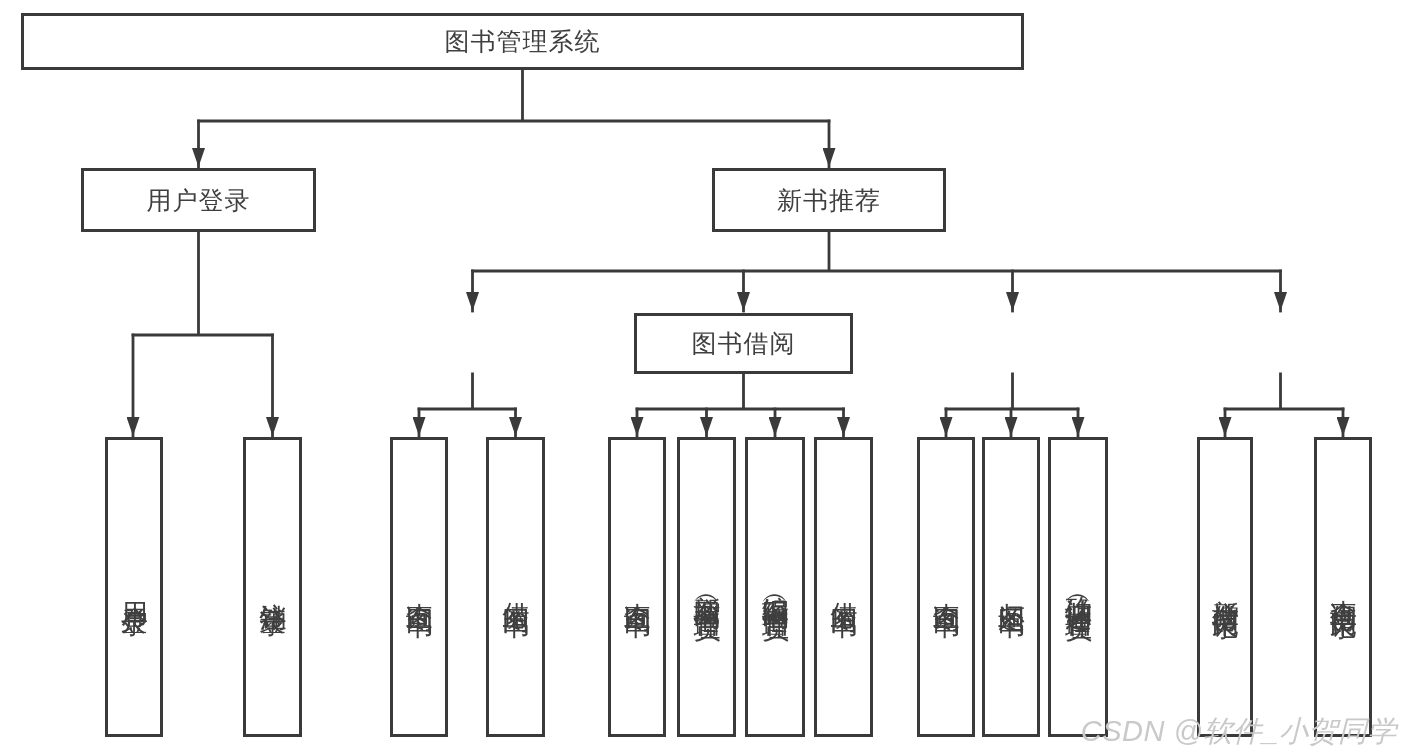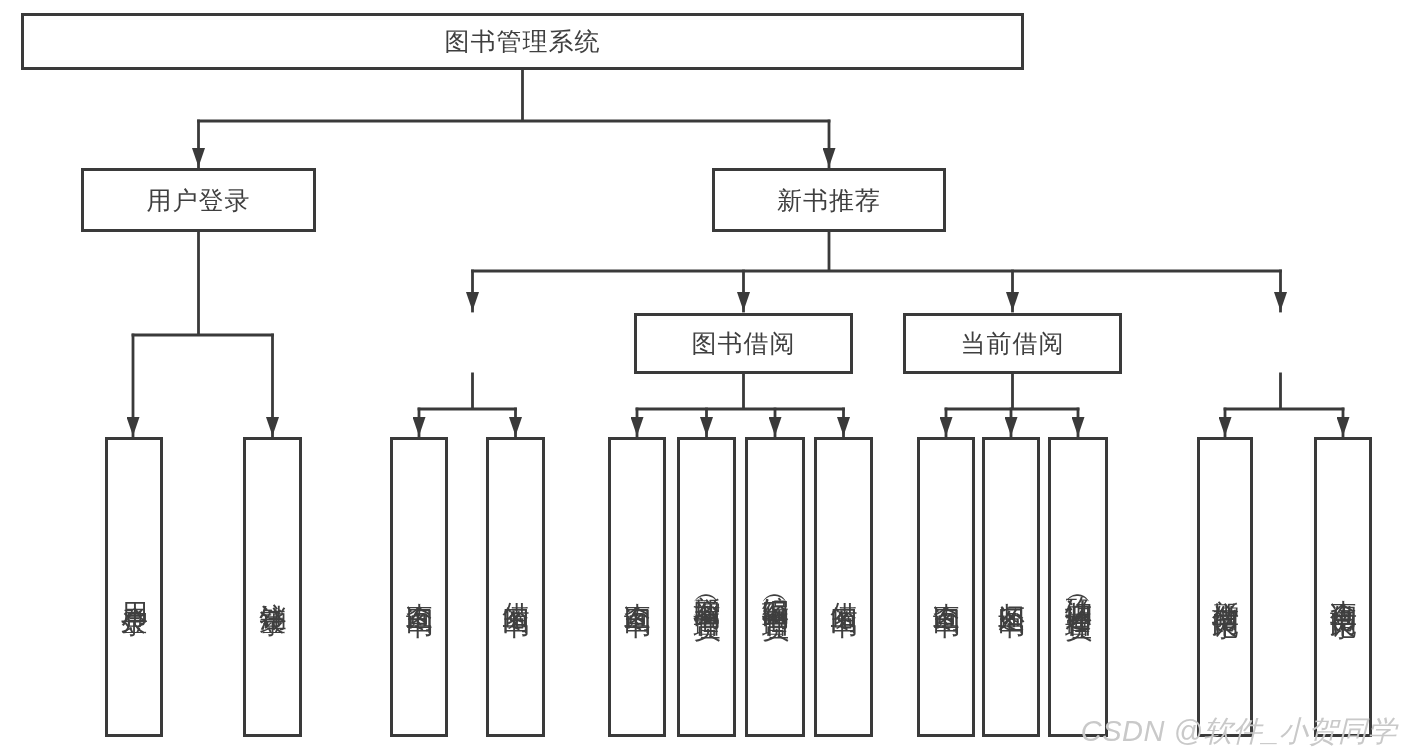--- a/index.html
+++ b/index.html
@@ -109,21 +109,20 @@
       <line x1="1343" y1="409" x2="1343" y2="436" marker-end="url(#arrowhead)"></line>
     </g>
   </svg>
 
   <div class="box root-box">图书管理系统</div>
 
   <div class="box l2a">用户登录</div>
   <div class="box l2b">新书推荐</div>
 
   <div class="box l3b">图书借阅</div>
-  <div class="box l3c">当前借阅</div>
 
   <div class="leaf lf1">
       <span class="vtext">用户登录</span>
     </div>
   <div class="leaf lf2">
       <span class="vtext">注销登录</span>
     </div>
 
   <div class="leaf lf3">
       <span class="vtext">查询图书</span>

